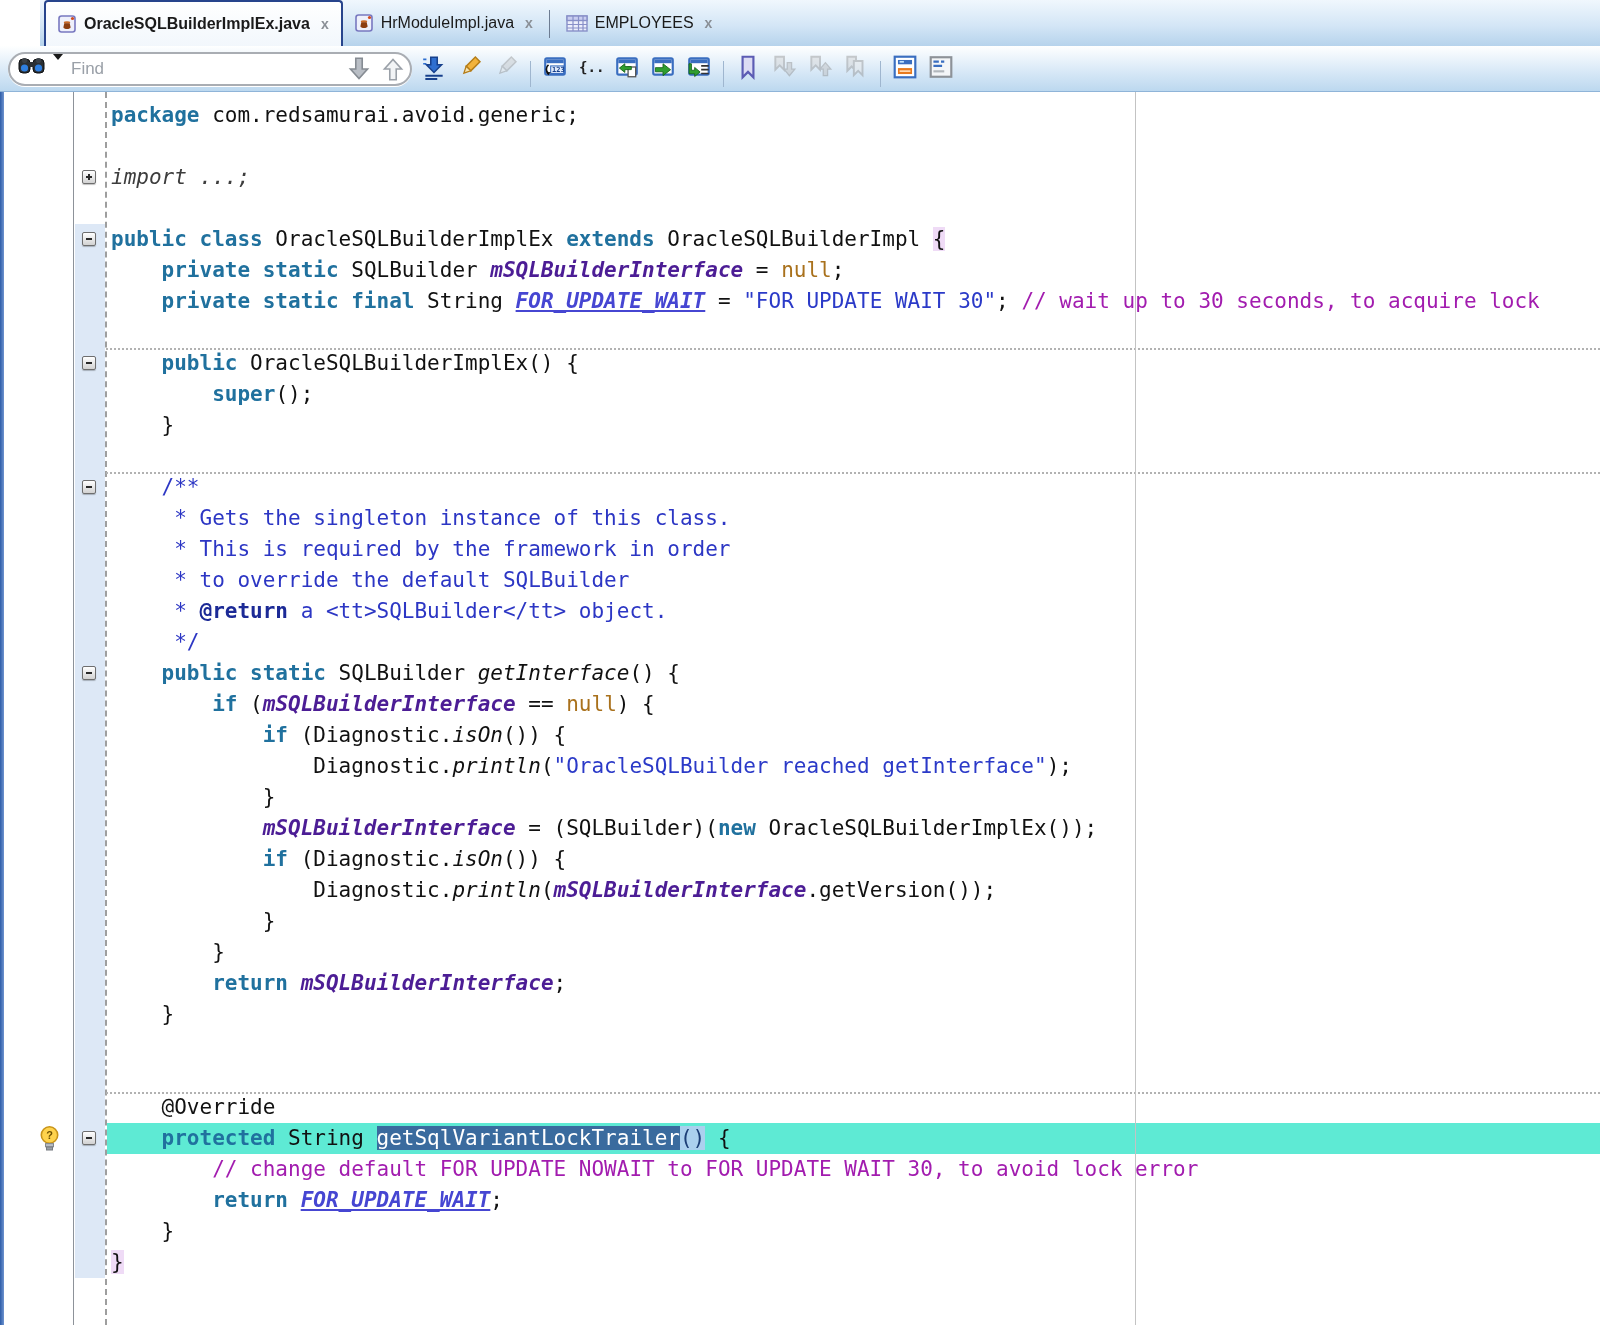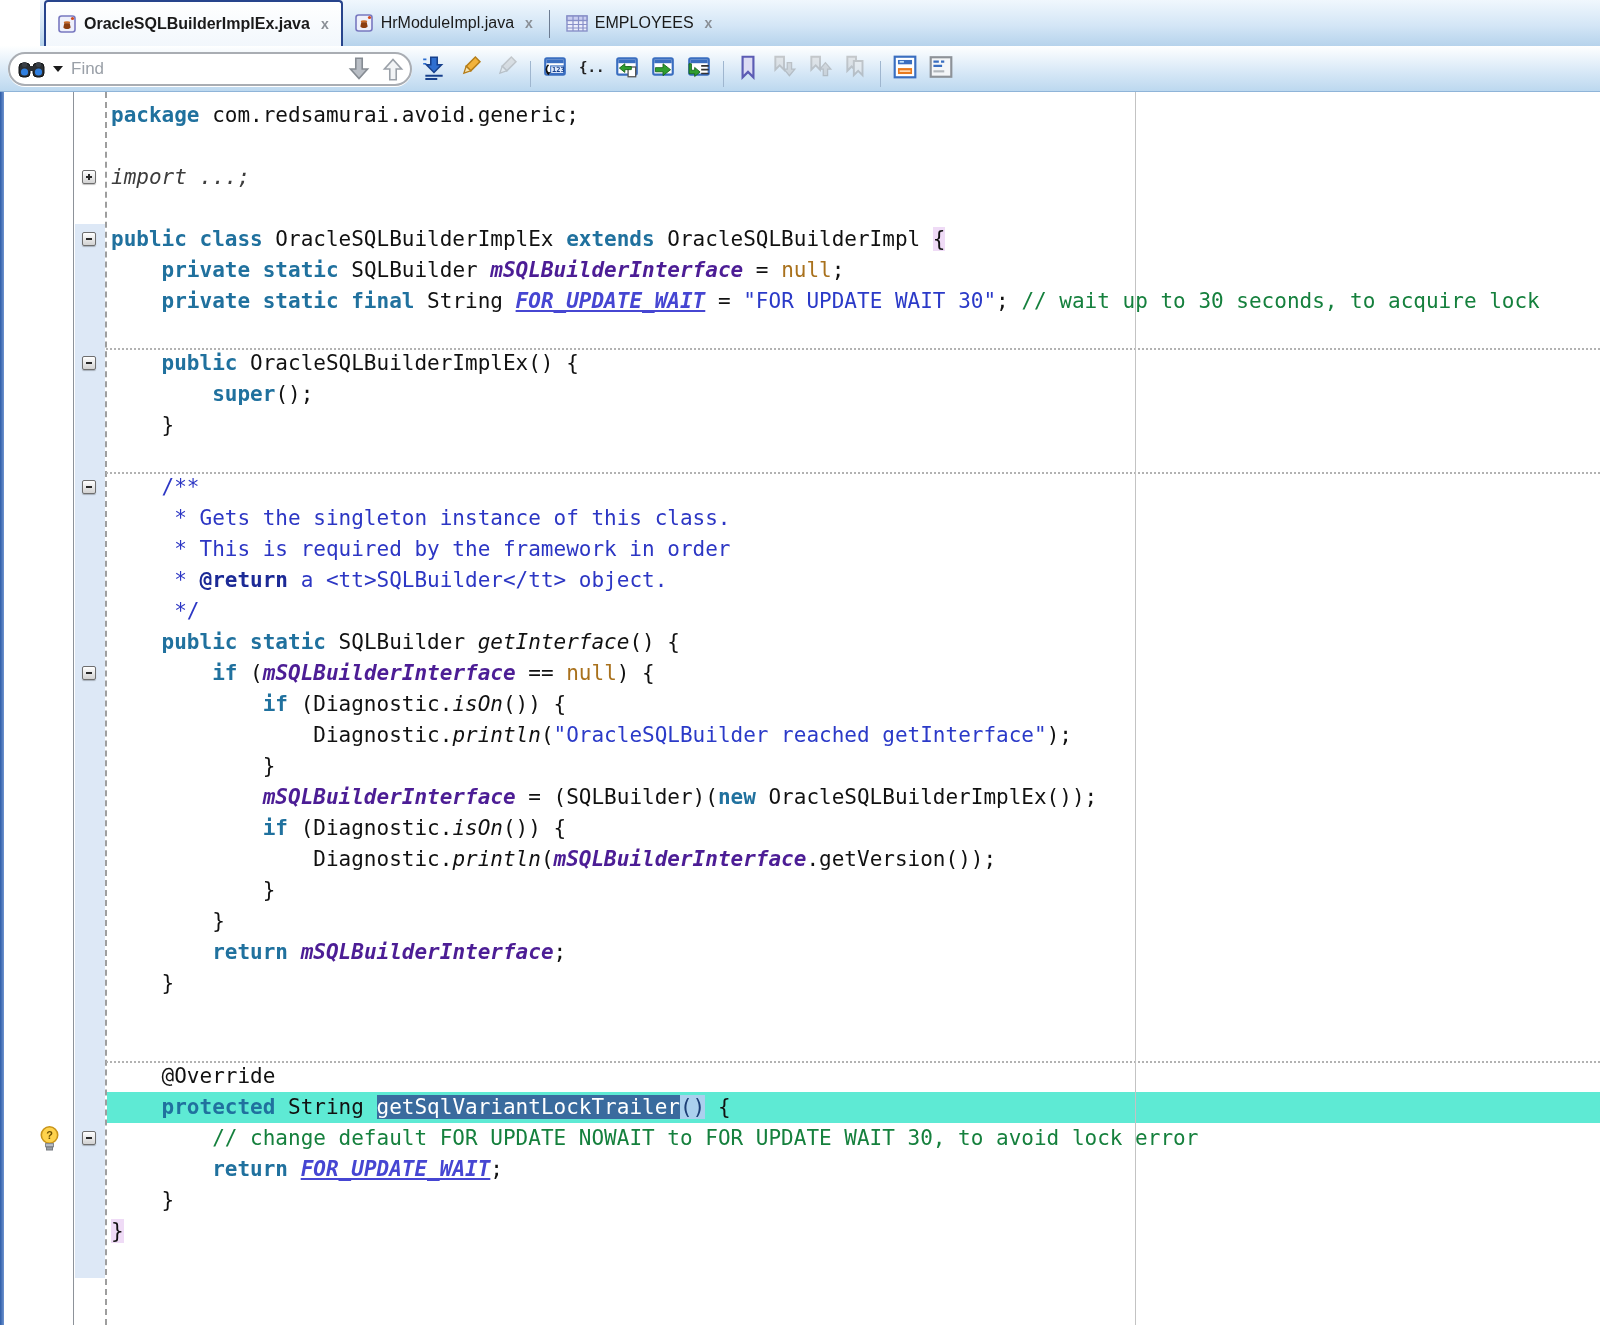--- a/index.html
+++ b/index.html
@@ -20,21 +20,21 @@
   .tab-close { color:#8a8f96; font-weight:bold; font-size:14px; margin-left:4px; cursor:pointer; }
   .tabsep { width:1px; background:#6d7c92; margin:10px 4px 8px 4px; }
   .tab-icon { display:inline-flex; }
 
   
   .findbar { height:46px; flex:0 0 46px; display:flex; align-items:center;
              background:linear-gradient(180deg,#feffff 0%,#d9e9f7 55%,#bcd8ef 100%);
              border-bottom:1px solid #8fb4d8; padding-left:8px; gap:4px; }
   .findpill { width:404px; height:34px; border-radius:17px; background:#fff;
               border:2px solid #a9adb3; box-shadow:0 1px 0 #fff; display:flex;
-              align-items:center; padding:0 4px 0 8px; gap:8px; }
+              padding:0 4px 0 8px; gap:8px; }
   .findpill input { flex:1; border:none; outline:none; font-size:17px; color:#333;
                     background:transparent; font-family:"Liberation Sans",sans-serif; min-width:0; }
   .findpill input::placeholder { color:#9aa0a8; }
   .caret-down { width:0; height:0; border-left:5px solid transparent;
                 border-right:5px solid transparent; border-top:6px solid #1a1a1a; }
   .pillbtn { display:inline-flex; cursor:pointer; }
   .tbtn { width:36px; height:36px; display:flex; align-items:center; justify-content:center;
           border-radius:3px; cursor:pointer; }
   .tbtn.disabled { opacity:.45; filter:grayscale(1); }
   .tsep { width:1px; height:26px; background:#9fb6cf; margin:0 6px; flex:0 0 1px; }
@@ -59,21 +59,21 @@
   .codeline.cur { background:#5eead4; }
   .codeline.sep::before { content:""; position:absolute; left:-1px; right:0; top:0;
                           border-top:2px dotted #b2b2b2; }
   .kw   { color:#20719e; font-weight:bold; }
   .pl   { color:#111; }
   .fld  { color:#4c1d95; font-weight:bold; font-style:italic;margin-top:40px; }
   .cst  { color:#4646d2; font-weight:bold; font-style:italic; text-decoration:underline; }
   .str  { color:#2b3ac8; }
   .doc  { color:#2c36c4; }
   .dtag { color:#1c2a96; font-weight:bold; }
-  .cmt  { color:#15803d; }
+  .cmt  { color:#a21caf; }
   .lit  { color:#a9711c; }
   .imp  { color:#3d3d3d; font-style:italic; }
   .itl  { color:#111; font-style:italic; }
   .sel  { background:#3a6b9e; color:#fff; }
   .sel2 { background:#abd0ee; color:#1d3f77; }
   .bh   { background:#efdbf6; }
 
   .foldbox { position:absolute; width:14px; height:14px; border:1px solid #6e6e6e;
              border-radius:2px; background:linear-gradient(#ffffff,#d2d2d2);
              box-shadow:0 1px 1px rgba(0,0,0,.25); z-index:4; cursor:pointer; }
@@ -276,20 +276,21 @@
         <div class="codeline"><span class="pl">    </span><span class="kw">private static</span><span class="pl"> SQLBuilder </span><span class="fld">mSQLBuilderInterface</span><span class="pl"> = </span><span class="lit">null</span><span class="pl">;</span></div>
         <div class="codeline"><span class="pl">    </span><span class="kw">private static final</span><span class="pl"> String </span><span class="cst">FOR_UPDATE_WAIT</span><span class="pl"> = </span><span class="str">"FOR UPDATE WAIT 30"</span><span class="pl">; </span><span class="cmt">// wait up to 30 seconds, to acquire lock</span></div>
         <div class="codeline"></div>
         <div class="codeline sep"><span class="pl">    </span><span class="kw">public</span><span class="pl"> OracleSQLBuilderImplEx() {</span></div>
         <div class="codeline"><span class="pl">        </span><span class="kw">super</span><span class="pl">();</span></div>
         <div class="codeline"><span class="pl">    }</span></div>
         <div class="codeline"></div>
         <div class="codeline sep"><span class="doc">    /**</span></div>
         <div class="codeline"><span class="doc">     * Gets the singleton instance of this class.</span></div>
         <div class="codeline"><span class="doc">     * This is required by the framework in order</span></div>
+        <div class="codeline"><span class="doc">     * to override the default SQLBuilder</span></div>
         <div class="codeline"><span class="doc">     * </span><span class="dtag">@return</span><span class="doc"> a &lt;tt&gt;SQLBuilder&lt;/tt&gt; object.</span></div>
         <div class="codeline"><span class="doc">     */</span></div>
         <div class="codeline"><span class="pl">    </span><span class="kw">public static</span><span class="pl"> SQLBuilder </span><span class="itl">getInterface</span><span class="pl">() {</span></div>
         <div class="codeline"><span class="pl">        </span><span class="kw">if</span><span class="pl"> (</span><span class="fld">mSQLBuilderInterface</span><span class="pl"> == </span><span class="lit">null</span><span class="pl">) {</span></div>
         <div class="codeline"><span class="pl">            </span><span class="kw">if</span><span class="pl"> (Diagnostic.</span><span class="itl">isOn</span><span class="pl">()) {</span></div>
         <div class="codeline"><span class="pl">                Diagnostic.</span><span class="itl">println</span><span class="pl">(</span><span class="str">"OracleSQLBuilder reached getInterface"</span><span class="pl">);</span></div>
         <div class="codeline"><span class="pl">            }</span></div>
         <div class="codeline"><span class="pl">            </span><span class="fld">mSQLBuilderInterface</span><span class="pl"> = (SQLBuilder)(</span><span class="kw">new</span><span class="pl"> OracleSQLBuilderImplEx());</span></div>
         <div class="codeline"><span class="pl">            </span><span class="kw">if</span><span class="pl"> (Diagnostic.</span><span class="itl">isOn</span><span class="pl">()) {</span></div>
         <div class="codeline"><span class="pl">                Diagnostic.</span><span class="itl">println</span><span class="pl">(</span><span class="fld">mSQLBuilderInterface</span><span class="pl">.getVersion());</span></div>

